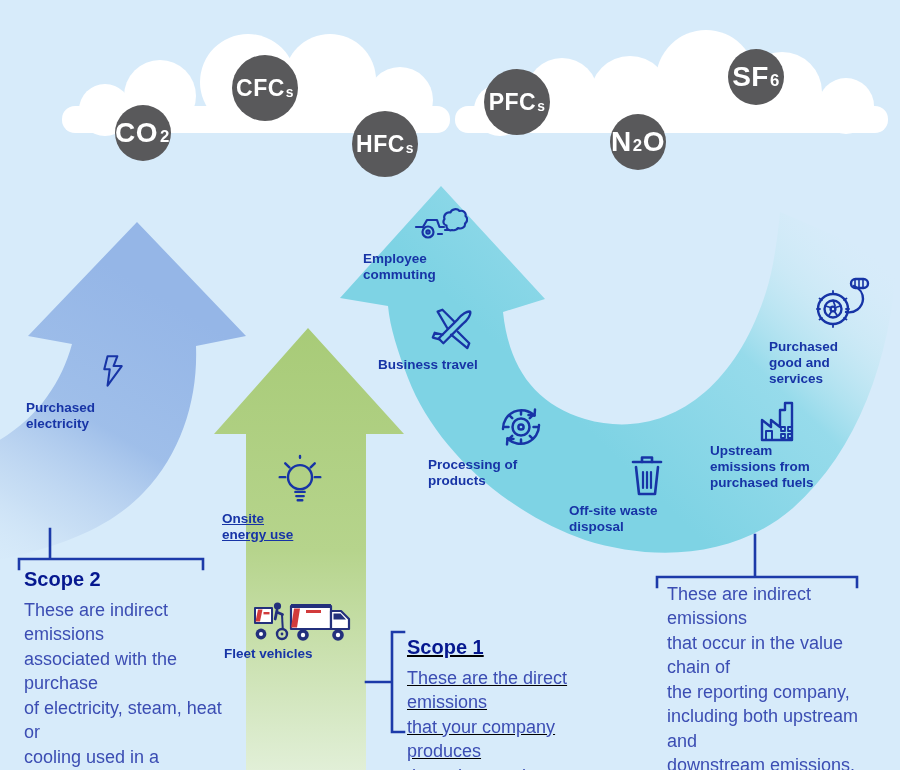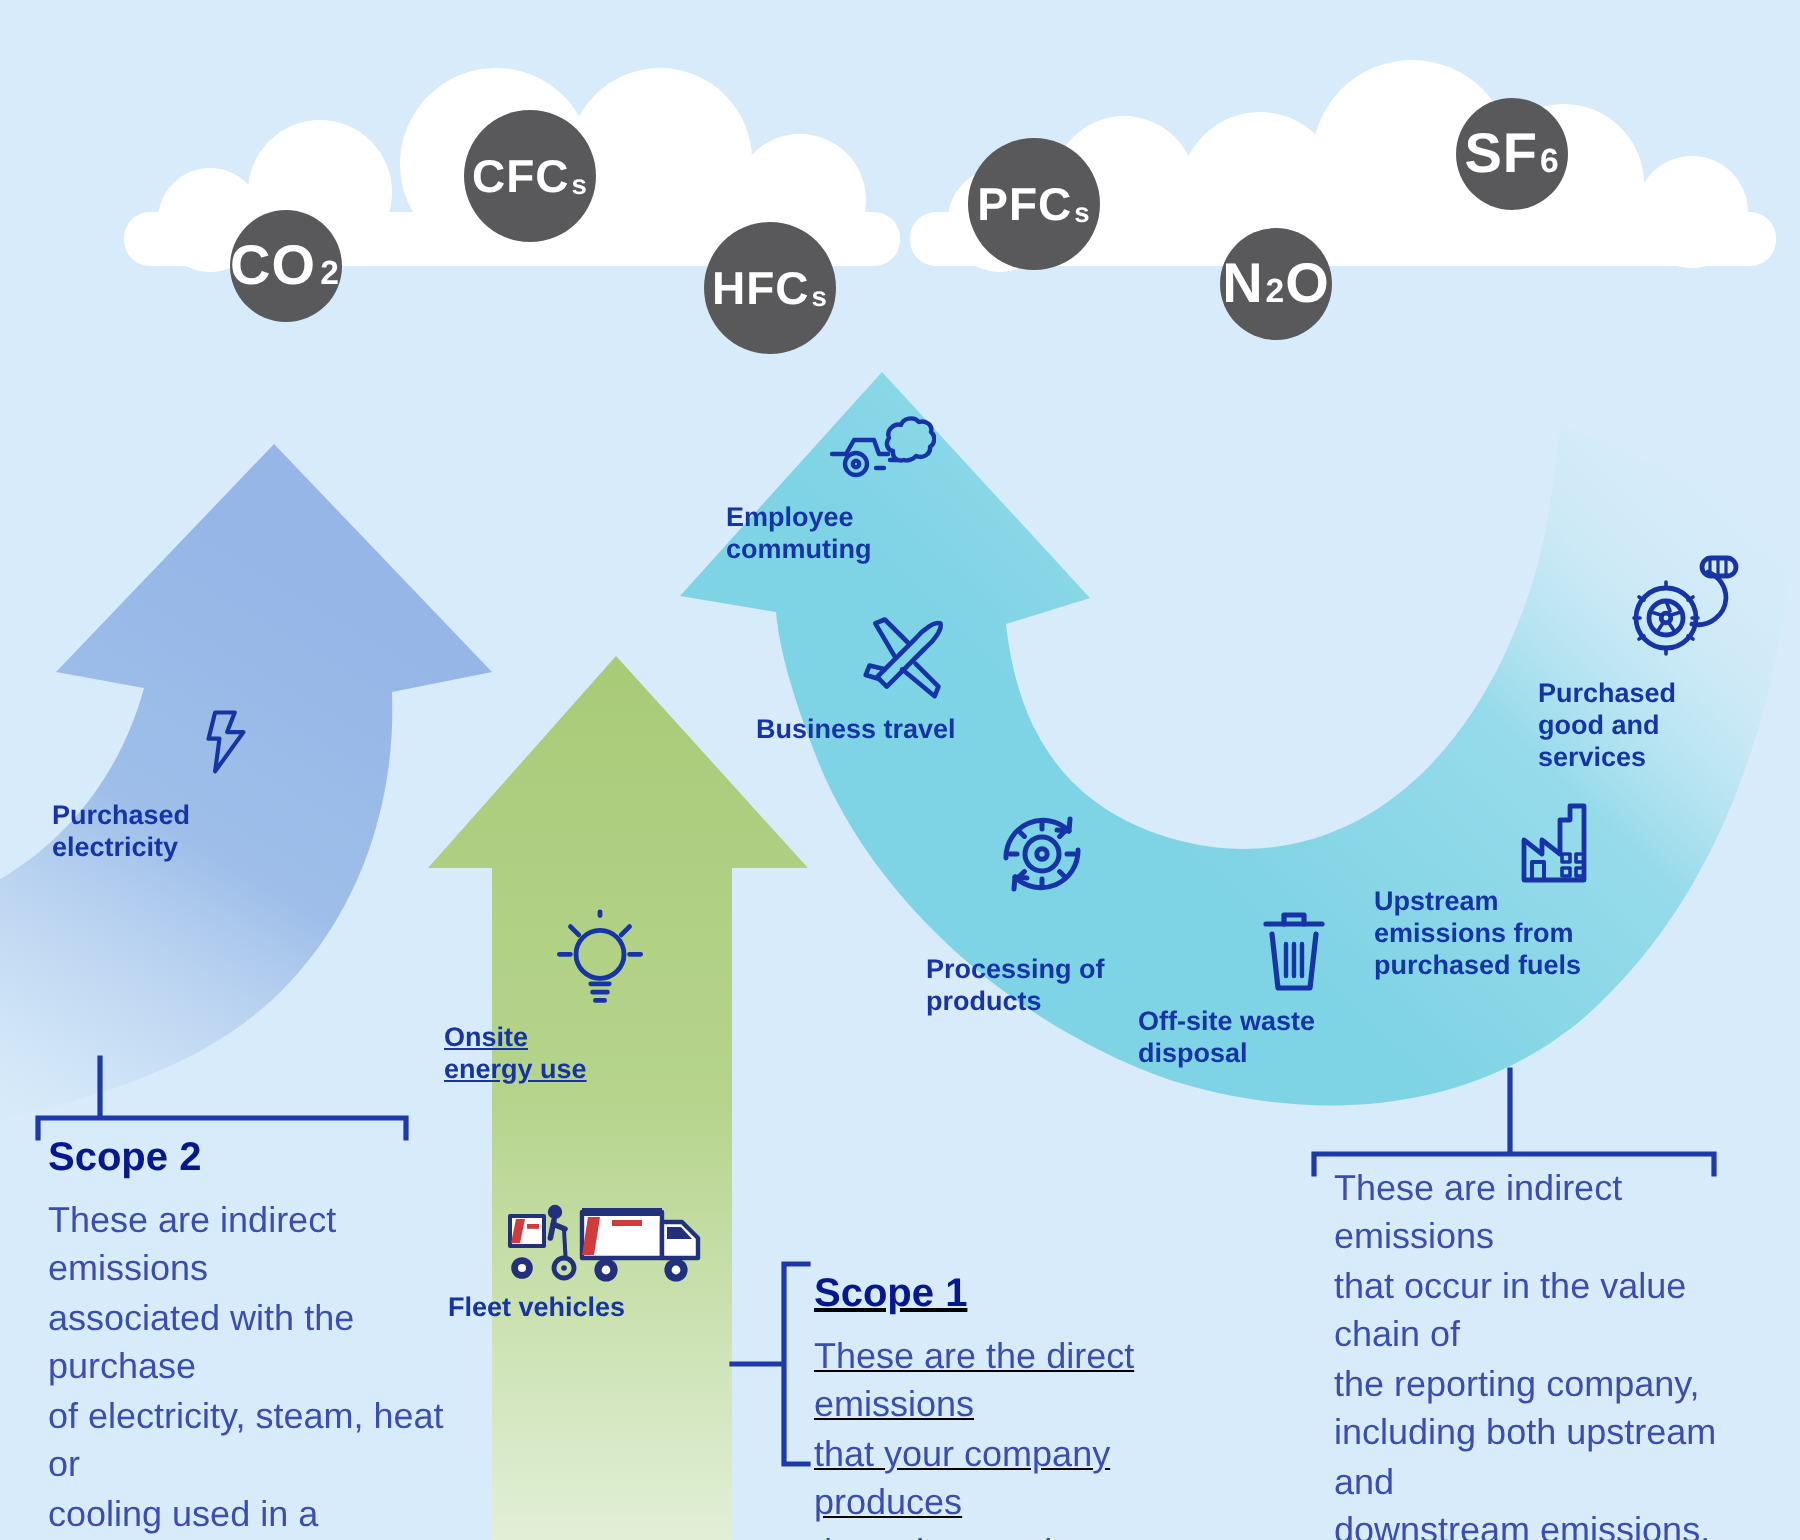--- a/index.html
+++ b/index.html
@@ -39,23 +39,23 @@
     margin:0;font-size:18px;line-height:1.36;color:#3b4db3;white-space:pre-line;
   }
   #scope2-block{left:24px;top:568px;width:200px;}
   #scope1-block{left:407px;top:636px;width:215px;text-decoration:underline;}
   #scope3-block{left:667px;top:582px;width:215px;}
   #label-purchased-electricity{left:26px;top:400px;width:160px;}
   #label-onsite-energy{left:222px;top:511px;width:160px;text-decoration:underline;}
   #label-fleet-vehicles{left:224px;top:646px;width:160px;}
   #label-employee-commuting{left:363px;top:251px;width:160px;}
   #label-business-travel{left:378px;top:357px;width:160px;}
-  #label-processing{left:463px;top:457px;width:160px;margin-top:20px;}
+  #label-processing{left:428px;top:457px;width:160px;}
   #label-offsite-waste{left:569px;top:503px;width:160px;}
-  #label-upstream{left:687px;top:443px;width:170px;}
+  #label-upstream{left:710px;top:443px;width:170px;}
   #label-purchased-goods{left:769px;top:339px;width:160px;}
   #icon-bolt{left:101px;top:355px;}
   #icon-bulb{left:276px;top:452px;}
   #icon-fleet{left:253px;top:598px;}
   #icon-car{left:414px;top:203px;}
   #icon-plane{left:429px;top:304px;}
   #icon-gear{left:495px;top:401px;}
   #icon-trash{left:629px;top:452px;}
   #icon-factory{left:756px;top:400px;}
   #icon-tires{left:813px;top:276px;}

